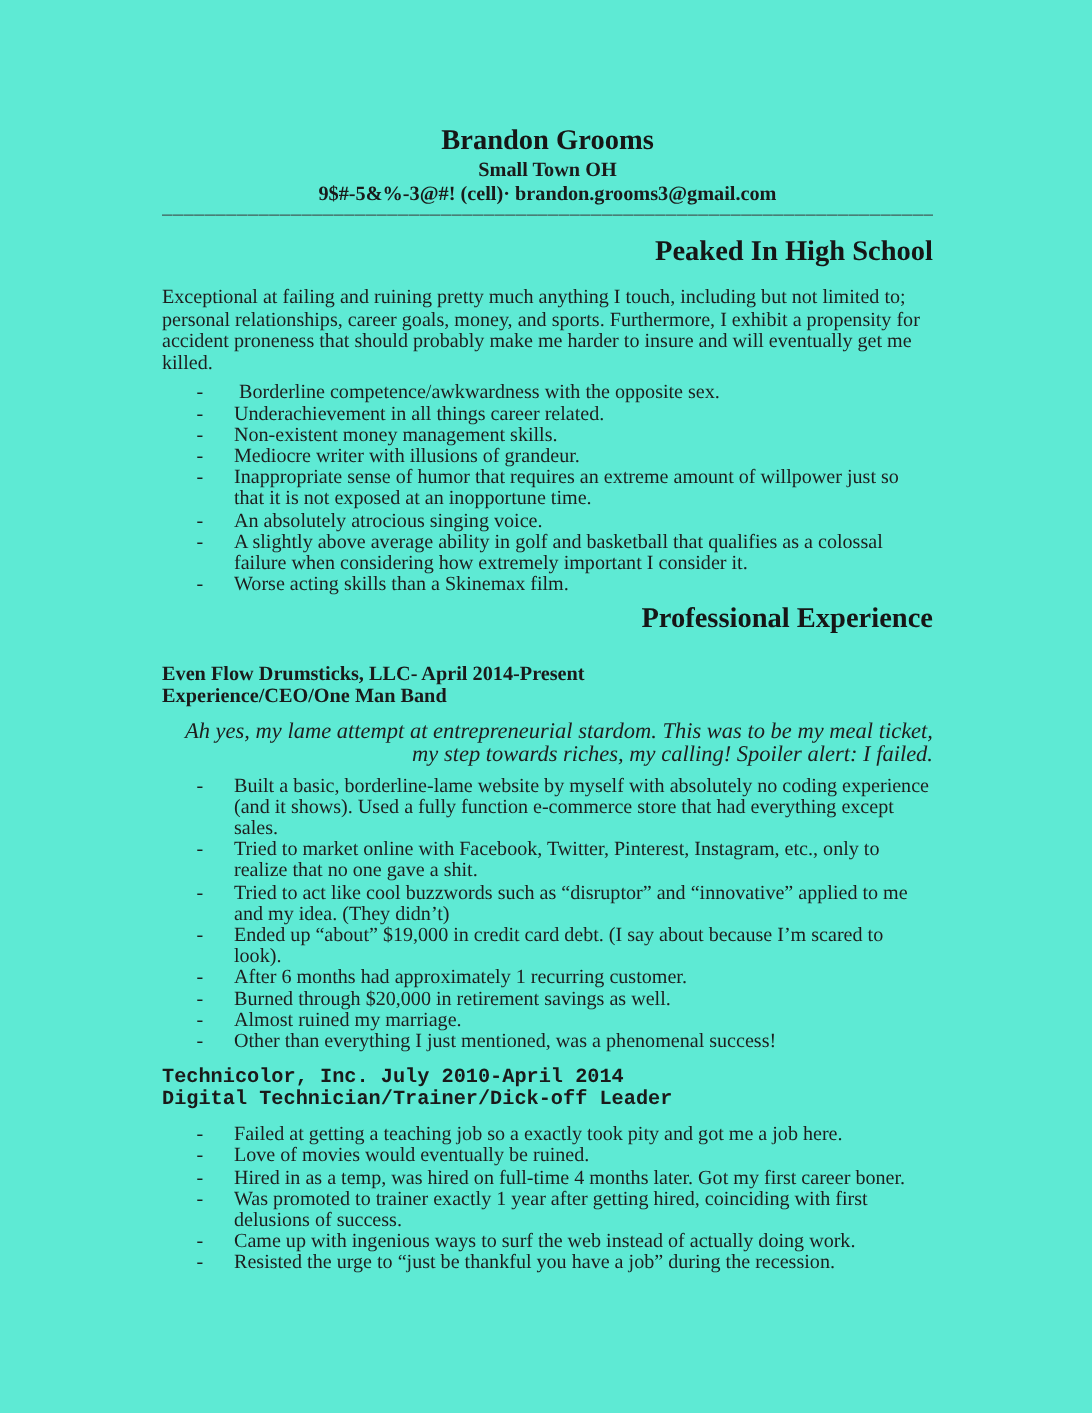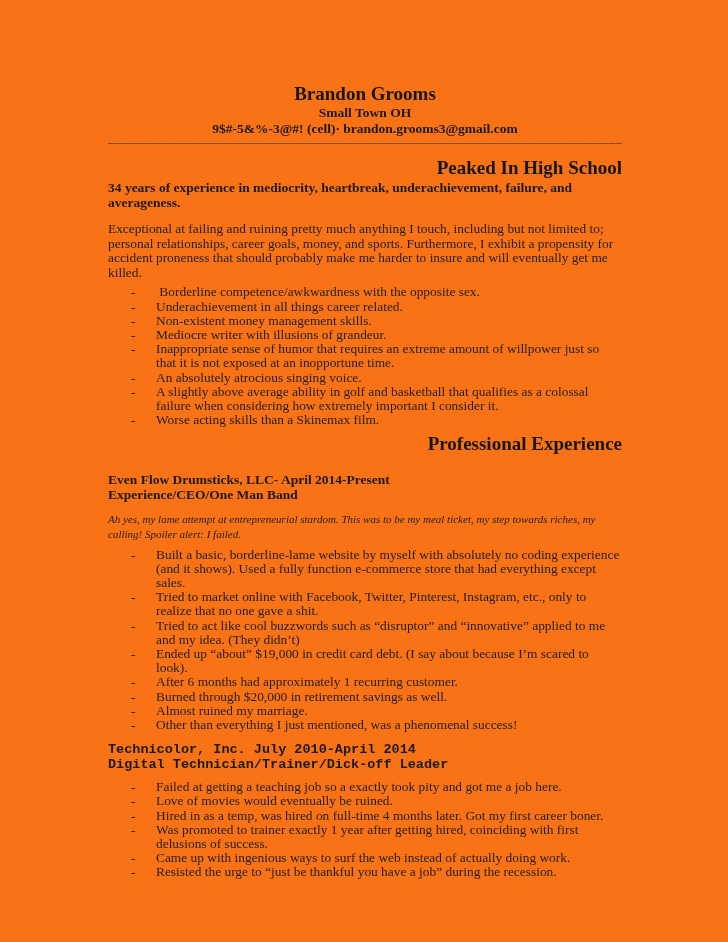--- a/index.html
+++ b/index.html
@@ -13,21 +13,21 @@
     font-family: "Liberation Serif", "DejaVu Serif", serif;
     color: #1e1e1e;
     -webkit-font-smoothing: antialiased;
   }
   .page {
     box-sizing: border-box;
     width: 728px;
     height: 942px;
     padding: 83px 106px 40px 108px;
     overflow: hidden;
-    background: #f97316;
+    background: #5eead4;
   }
   .center { text-align: center; }
   .name {
     font-size: 19px;
     font-weight: bold;
     line-height: 22px;
     color: #161616;
   }
   .sub {
     font-size: 13.5px;
@@ -88,42 +88,42 @@
   .job-head {
     margin-top: 17px;
     font-weight: bold;
     font-size: 13.5px;
     line-height: 15px;
     color: #1a1a1a;
   }
   .job-head div { font-weight: bold; }
   .job-note {
     font-style: italic;
-    font-size: 11px;
+    font-size: 15px;
     line-height: 14.6px;
     margin: 10px 0 0 0;
+    text-align: right;
   }
   ul.job-list { margin-top: 6px; }
   ul.job-list-2 { margin-top: 8px; }
   .job-block-2 .job-head { margin-top: 10px; font-family: Liberation Mono, monospace; }
 </style>
 </head>
 <body>
 
 <div class="page">
 
   <div class="center">
     <div class="name">Brandon Grooms</div>
     <div class="sub">Small Town OH</div>
     <div class="sub">9$#-5&amp;%-3@#! (cell)· brandon.grooms3@gmail.com</div>
   </div>
   <div class="divider">____________________________________________________________________________________________________</div>
 
   <div class="h-title">Peaked In High School</div>
-  <div class="tagline">34 years of experience in mediocrity, heartbreak, underachievement, failure, and averageness.</div>
   <p class="para">Exceptional at failing and ruining pretty much anything I touch, including but not limited to; personal relationships, career goals, money, and sports. Furthermore, I exhibit a propensity for accident proneness that should probably make me harder to insure and will eventually get me killed.</p>
 
   <ul class="bullets">
 
       <li><span class="bullet-text"> Borderline competence/awkwardness with the opposite sex.</span></li>
 
       <li><span class="bullet-text">Underachievement in all things career related.</span></li>
 
       <li><span class="bullet-text">Non-existent money management skills.</span></li>
 

